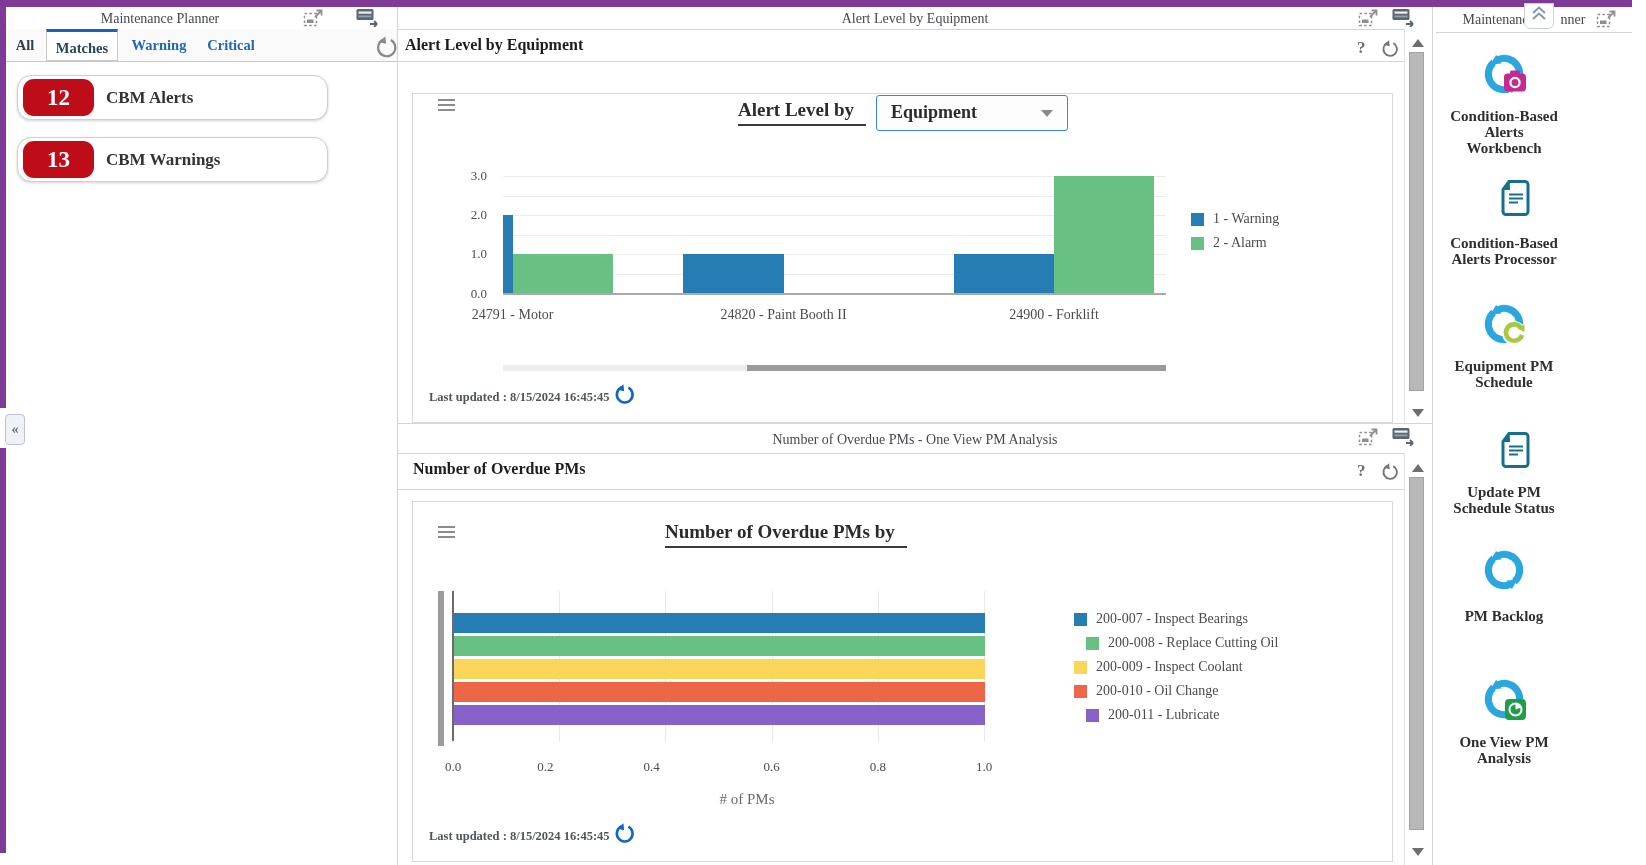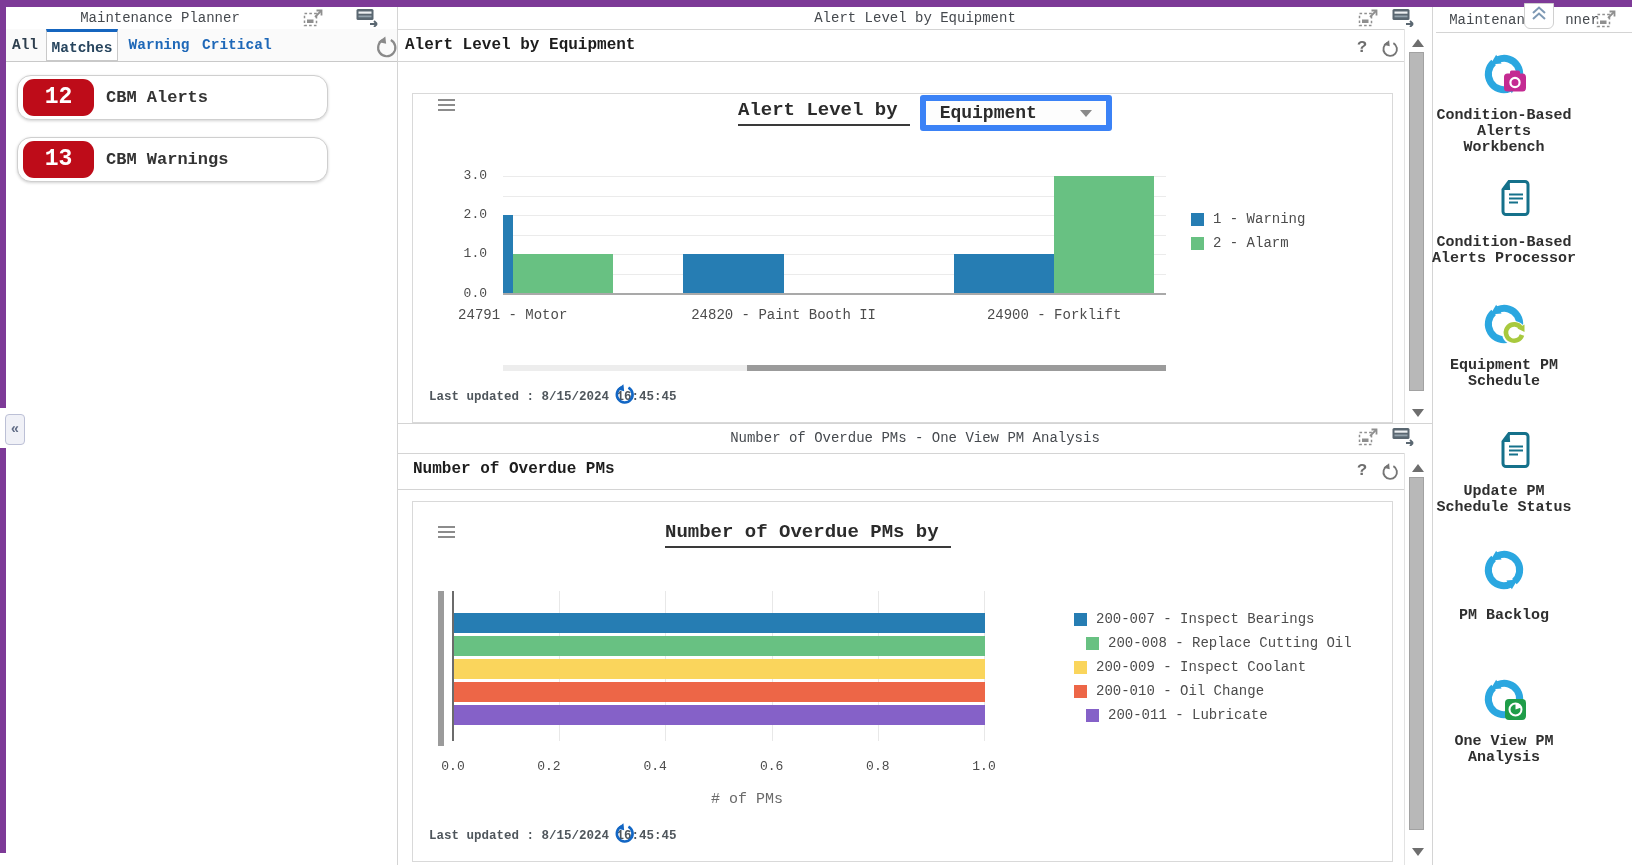--- a/index.html
+++ b/index.html
@@ -1,16 +1,16 @@
 <!DOCTYPE html>
 <html><head>
 <meta charset="utf-8">
 <style>
   html,body{margin:0;padding:0;background:#fff;}
-  #page{position:relative;width:1646px;height:865px;background:#fff;font-family:Liberation Mono, monospace;overflow:hidden;}
+  #page{position:relative;width:1646px;height:865px;background:#fff;font-family:Liberation Serif, serif;overflow:hidden;}
   .abs{position:absolute;}
   .strip-title{font-size:14px;color:#45494e;white-space:nowrap;}
   .panel-title{font-size:16px;font-weight:bold;color:#1d1d1d;white-space:nowrap;}
   .hline{position:absolute;background:#d4d4d4;height:1px;}
   .vline{position:absolute;background:#d4d4d4;width:1px;}
   .help-q{font-size:17px;font-weight:bold;color:#6e6e6e;}
   .icon-btn{cursor:pointer;}
   
   #lp-tabs{left:6px;top:29px;width:391px;height:33px;background:#fafafa;border-bottom:1px solid #c9c9c9;box-sizing:border-box;}
   .tab{position:absolute;top:0;height:32px;line-height:32px;text-align:center;font-size:14.5px;font-weight:bold;}
@@ -22,21 +22,21 @@
   .alert-label{position:absolute;left:88px;top:0;height:43px;line-height:43px;font-size:17px;font-weight:bold;color:#333;}
   #collapse-handle{left:5px;top:414px;width:20px;height:31px;background:#f0f1f7;border:1px solid #bcc0d6;border-radius:4px;box-sizing:border-box;color:#5f6b85;font-size:14px;font-weight:bold;text-align:center;line-height:29px;}
   
   .chart-card{position:absolute;background:#fff;border:1px solid #d9d9d9;box-sizing:border-box;}
   #card1{left:412px;top:93px;width:981px;height:330px;}
   #card2{left:412px;top:501px;width:981px;height:361px;}
   .hamburger{position:absolute;width:17px;}
   .hamburger div{height:2px;background:#8c8c8c;margin-bottom:3px;}
   .chart-title-row{position:absolute;display:flex;align-items:center;}
   .chart-title{font-size:19px;font-weight:bold;color:#2b2b2b;border-bottom:2px solid #3a3a3a;padding:0 12px 3px 0;white-space:nowrap;}
-  .dropdown{position:relative;background:#fdfdfd;border:6px solid #3b82f6;border-radius:3px;box-sizing:border-box;display:flex;align-items:center;}
+  .dropdown{position:relative;background:#fdfdfd;border:1px solid #3b82f6;border-radius:3px;box-sizing:border-box;display:flex;align-items:center;}
   .dropdown .dd-label{font-size:18px;font-weight:bold;color:#2b2b2b;padding-left:14px;white-space:nowrap;}
   .dd-chev{position:absolute;right:14px;top:50%;margin-top:-3px;width:0;height:0;border-left:6px solid transparent;border-right:6px solid transparent;border-top:7px solid #8a8a8a;}
   .gridline-h{position:absolute;background:#ebebeb;height:1px;}
   .gridline-v{position:absolute;background:#e8e8e8;width:1px;}
   .bar{position:absolute;}
   .tick-label{position:absolute;font-size:13px;color:#4c4c4c;text-align:right;}
   .cat-label{position:absolute;font-size:14px;color:#4c4c4c;text-align:center;white-space:nowrap;}
   .legend-item{position:absolute;display:flex;align-items:center;height:16px;}
   .legend-sq{width:13px;height:13px;margin-right:9px;flex:none;}
   .legend-txt{font-size:14px;color:#4c4c4c;white-space:nowrap;}

